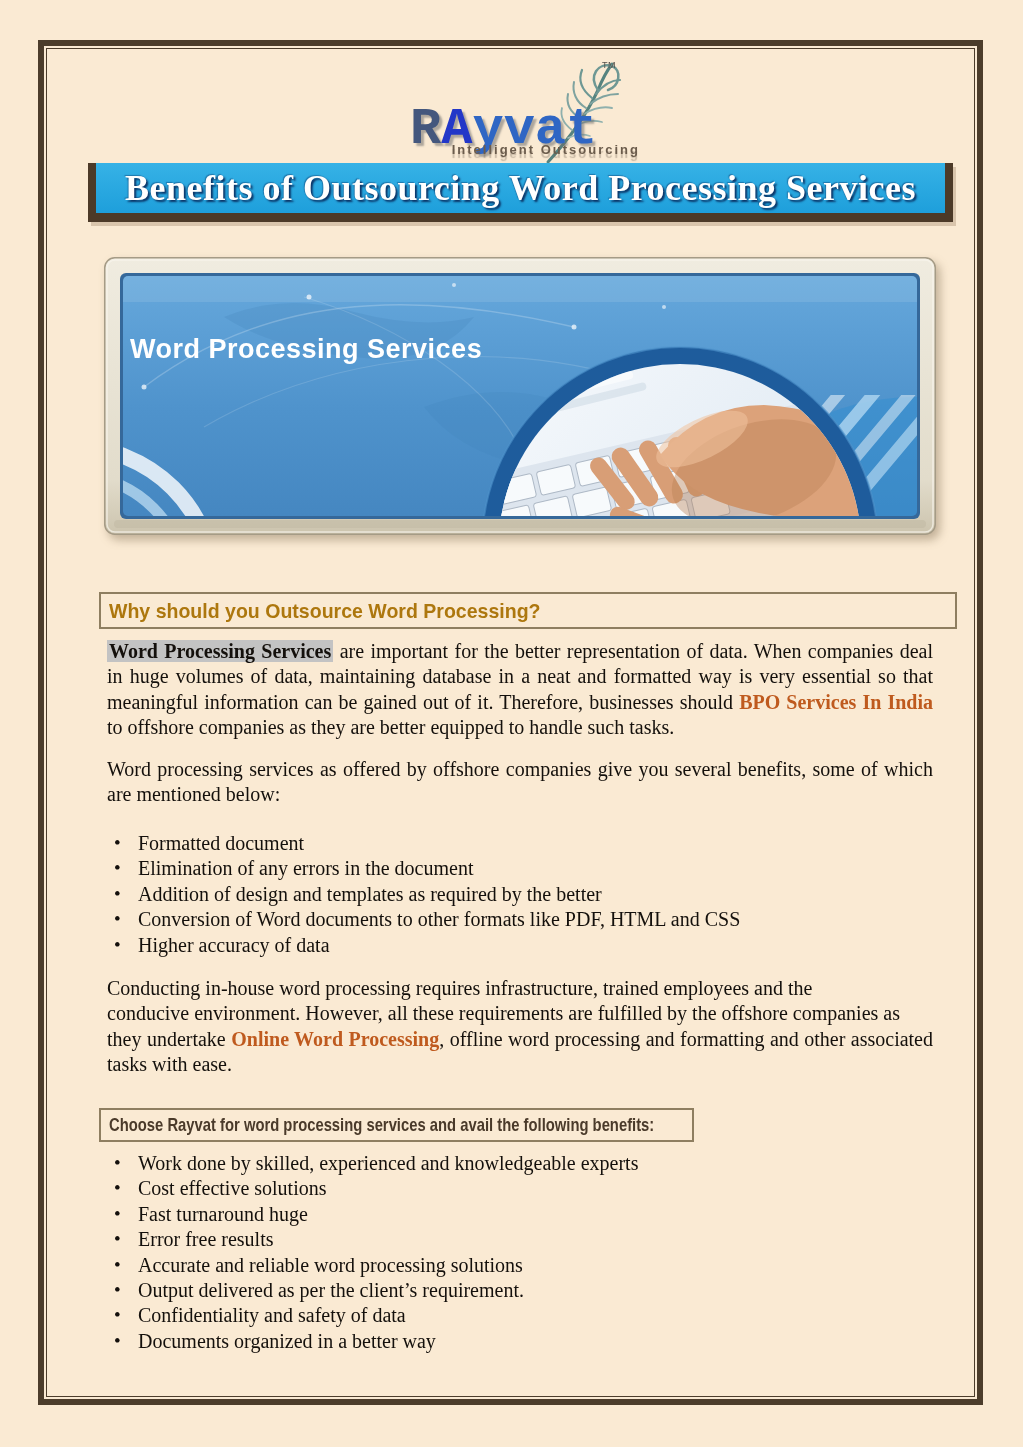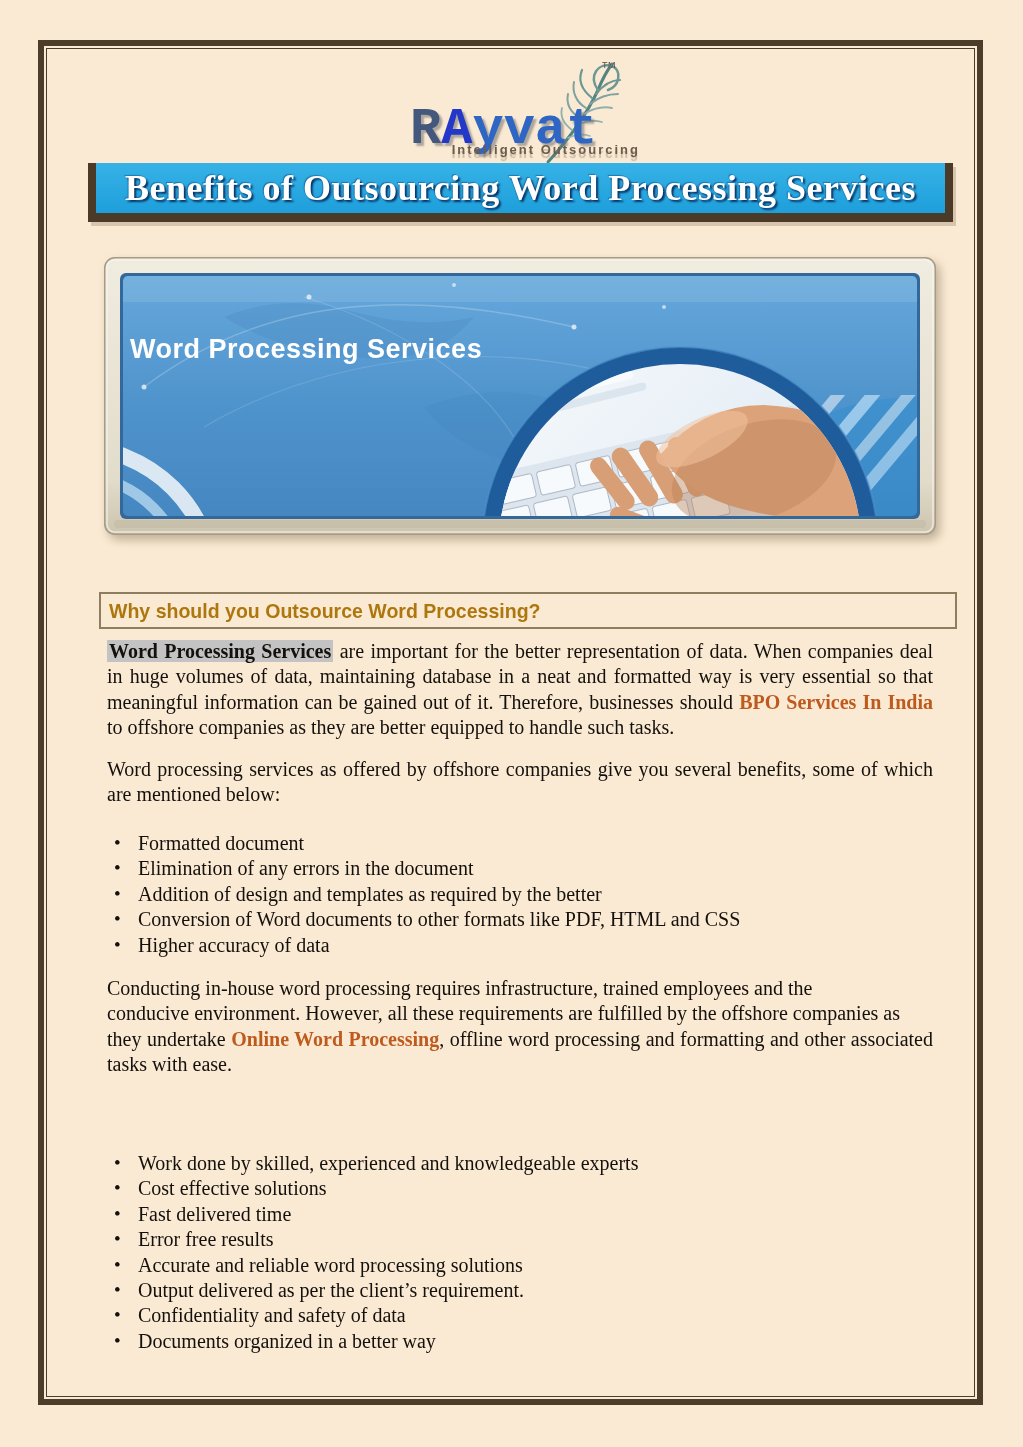--- a/index.html
+++ b/index.html
@@ -236,25 +236,28 @@
   <ul class="blist list1">
     <li>Formatted document</li>
     <li>Elimination of any errors in the document</li>
     <li>Addition of design and templates as required by the better</li>
     <li>Conversion of Word documents to other formats like PDF, HTML and CSS</li>
     <li>Higher accuracy of data</li>
   </ul>
 
   <p class="bt p3"><span>Conducting in-house word processing requires infrastructure, trained employees and the</span><br><span>conducive environment. However, all these requirements are fulfilled by the offshore companies as</span><br><span>they undertake </span><a class="doclink">Online Word Processing</a><span>, offline word processing and formatting and other associated tasks with ease.</span></p>
 
+  <div class="sec-box sec2">
+    <span class="sec-text">Choose Rayvat for word processing services and avail the following benefits:</span>
+  </div>
 
   <ul class="blist list2">
     <li>Work done by skilled, experienced and knowledgeable experts</li>
     <li>Cost effective solutions</li>
-    <li>Fast delivered time</li>
+    <li>Fast turnaround huge</li>
     <li>Error free results</li>
     <li>Accurate and reliable word processing solutions</li>
     <li>Output delivered as per the client’s requirement.</li>
     <li>Confidentiality and safety of data</li>
     <li>Documents organized in a better way</li>
   </ul>
 
 </div>
 
 </body></html>

